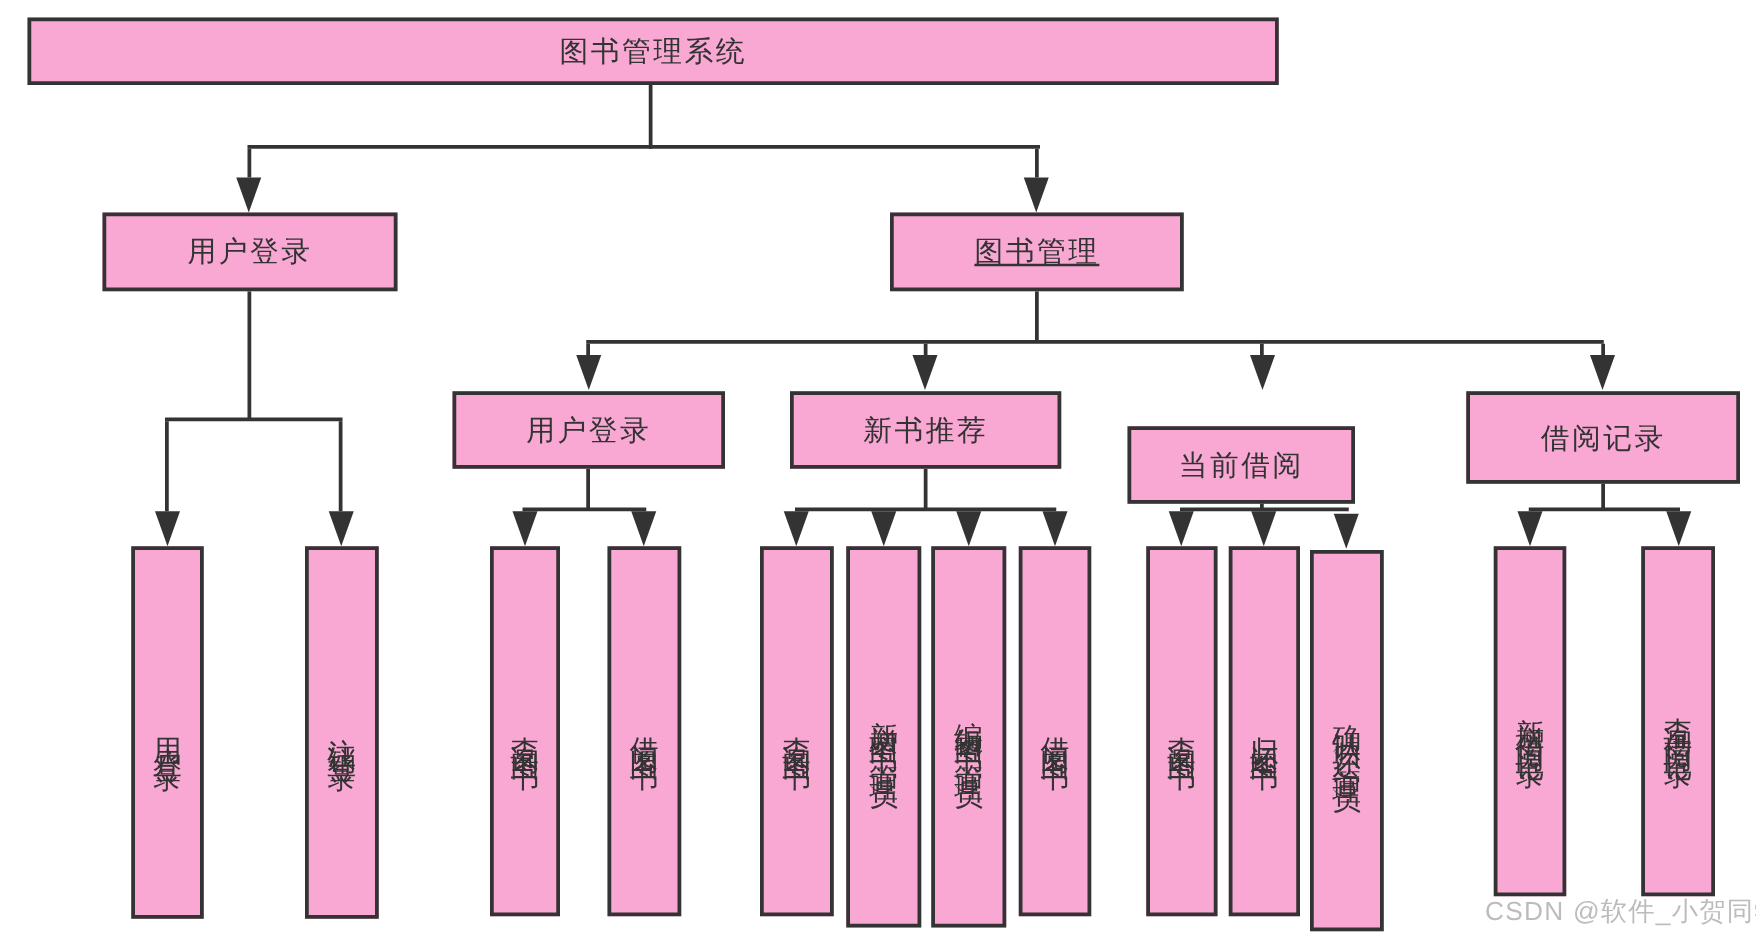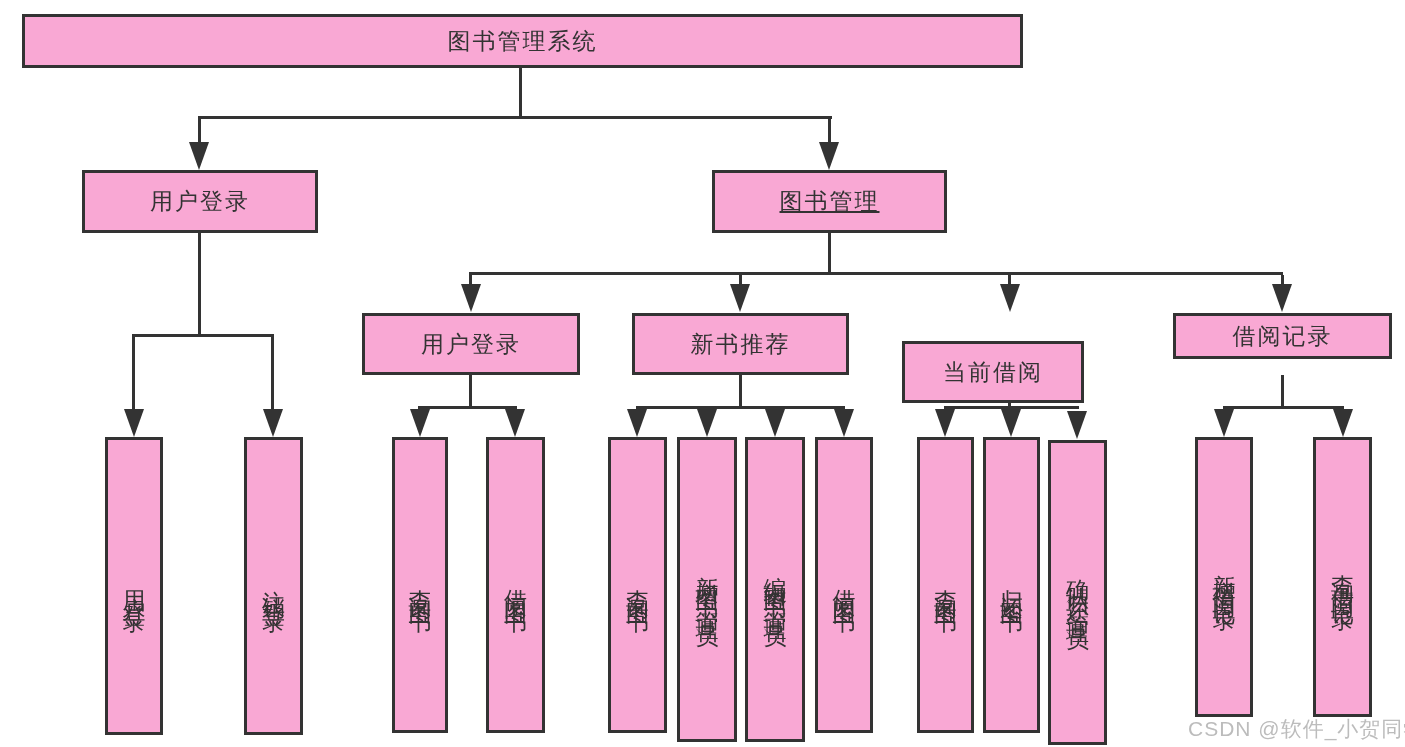--- a/index.html
+++ b/index.html
@@ -108,21 +108,21 @@
   <div class="arrow" style="left:1333px; top:409px;"></div>
 
   <div class="box" style="left:22px; top:14px; width:1001px; height:54px;">图书管理系统</div>
 
   <div class="box" style="left:82px; top:170px; width:236px; height:63px;">用户登录</div>
   <div class="box" style="left:712px; top:170px; width:235px; height:63px;text-decoration:underline;">图书管理</div>
 
   <div class="box" style="left:362px; top:313px; width:218px; height:62px;">用户登录</div>
   <div class="box" style="left:632px; top:313px; width:217px; height:62px;">新书推荐</div>
   <div class="box" style="left:902px; top:313px; width:182px; height:62px;margin-top:28px;">当前借阅</div>
-  <div class="box" style="left:1173px; top:313px; width:219px; height:46px;">借阅记录</div>
+  <div class="box" style="left:1173px; top:313px; width:219px; height:74px;">借阅记录</div>
 
   <div class="box vbox" style="left:105px; top:437px; width:58px; height:298px;">
     <span>用户登录</span>
   </div>
   <div class="box vbox" style="left:244px; top:437px; width:59px; height:298px;">
     <span>注销登录</span>
   </div>
 
   <div class="box vbox" style="left:392px; top:437px; width:56px; height:296px;">
     <span>查询图书</span>

